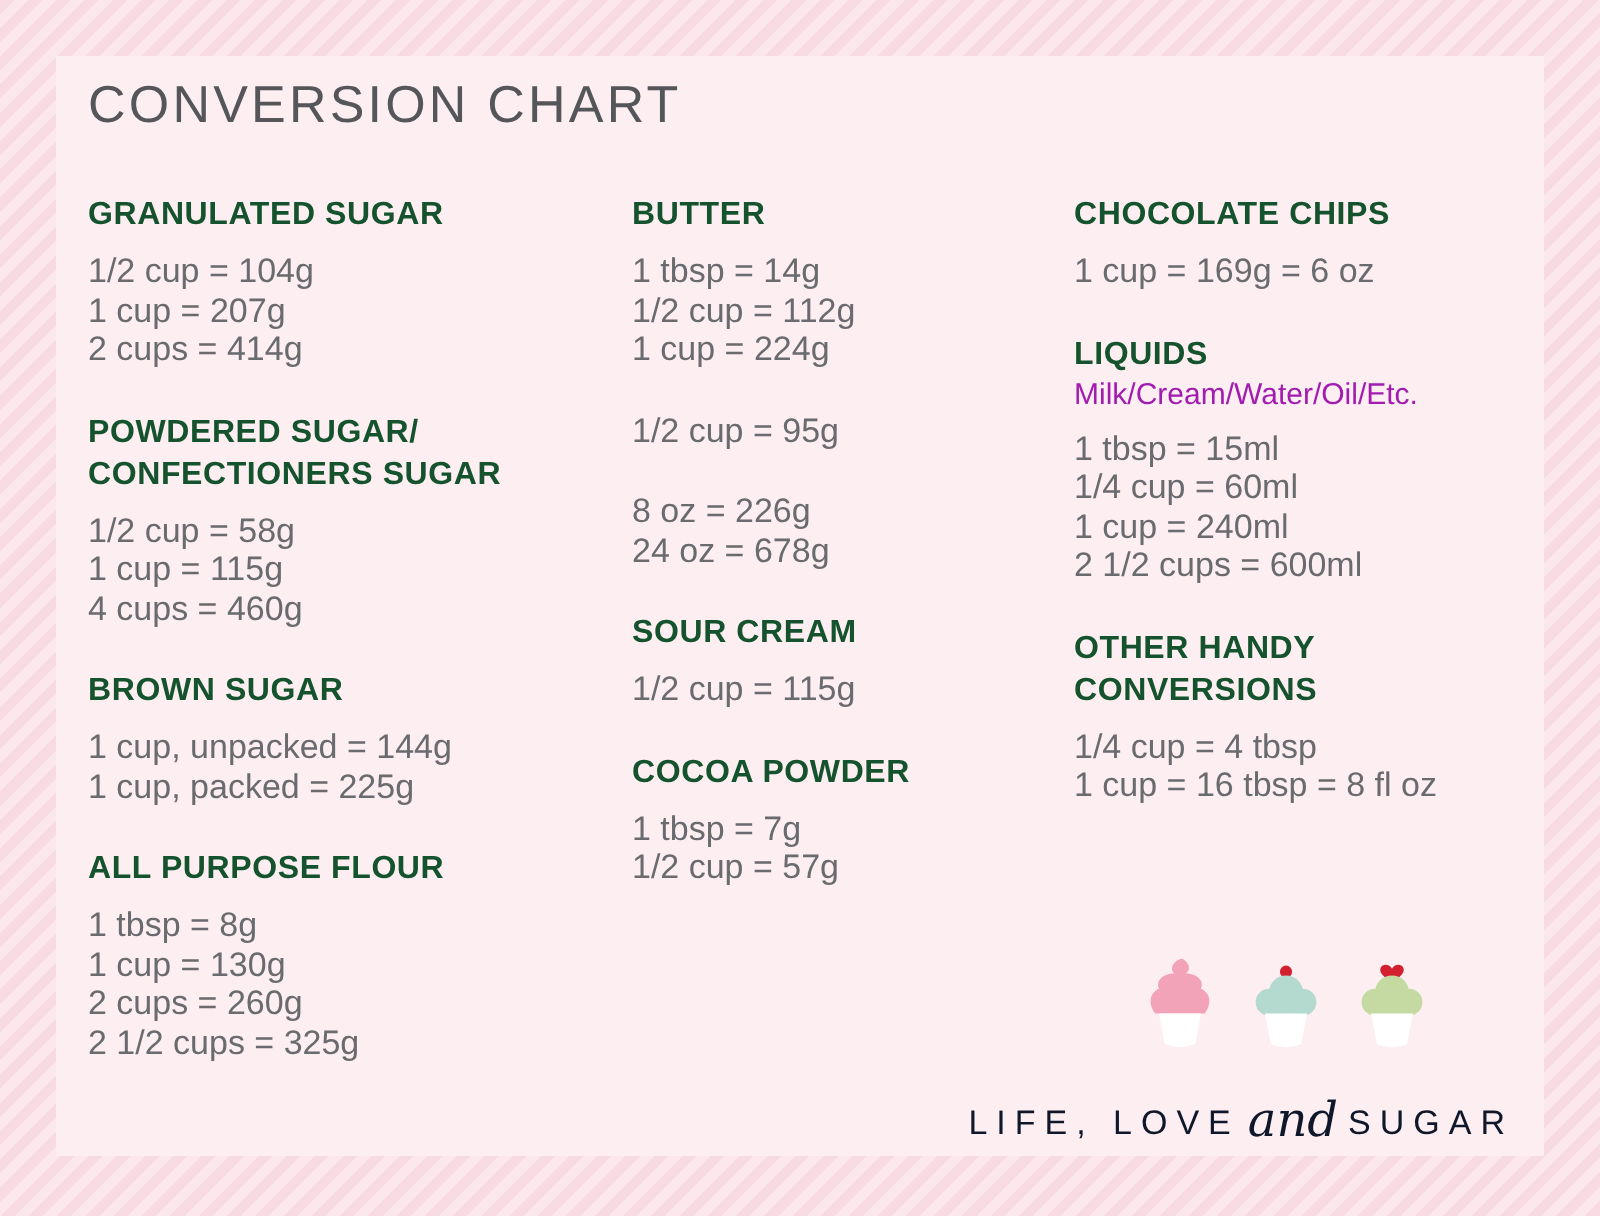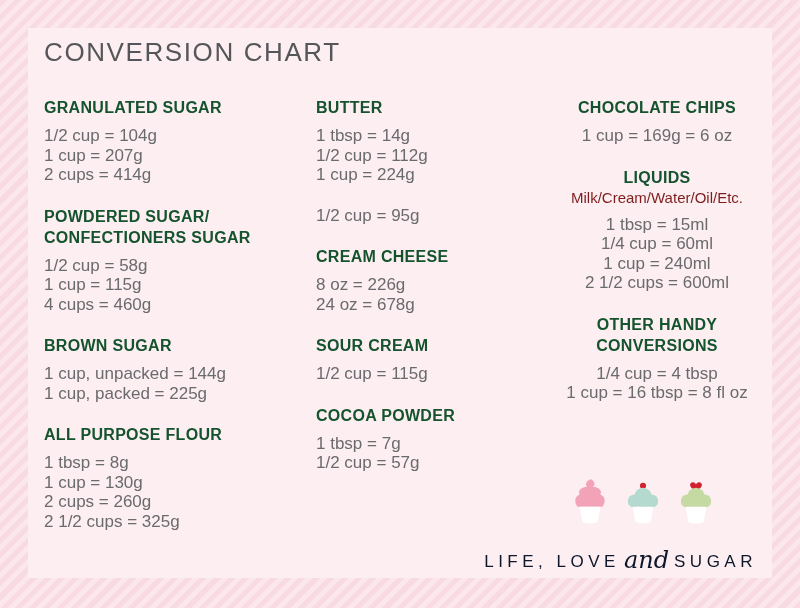--- a/index.html
+++ b/index.html
@@ -18,35 +18,35 @@
   .title{
     position:absolute;left:16px;top:9px;
     margin:0;
     font-size:26px;font-weight:400;
     letter-spacing:1.6px;
     color:#55565a;
   }
   .col{position:absolute;top:69px;}
   .col1{left:16px;width:245px;}
   .col2{left:288px;width:205px;}
-  .col3{left:509px;width:240px;text-align:center;}
+  .col3{left:509px;width:240px;}
   .section{margin:0 0 21px 0;}
   .section h2{
     margin:0 0 8px 0;
     font-size:16px;font-weight:bold;
     letter-spacing:0.3px;
     line-height:21px;
     color:#14532d;
     white-space:pre-line;
   }
   .subtitle{
     margin:-7px 0 8px 0;
     font-size:15px;
     line-height:18px;
-    color:#7f1d1d;
+    color:#a21caf;
   }
   .line{
     font-size:17px;
     line-height:19.5px;
     color:#6a6b6e;
   }
   .cupcakes{
     position:absolute;
     right:57px;top:450px;
     display:flex;gap:15px;align-items:flex-end;
@@ -112,21 +112,20 @@
       <div class="section">
         <h2>BUTTER</h2>
         <div class="line">1 tbsp = 14g</div>
         <div class="line">1/2 cup = 112g</div>
         <div class="line">1 cup = 224g</div>
       </div>
       <div class="section">
         <div class="line">1/2 cup = 95g</div>
       </div>
       <div class="section">
-        <h2>CREAM CHEESE</h2>
         <div class="line">8 oz = 226g</div>
         <div class="line">24 oz = 678g</div>
       </div>
       <div class="section">
         <h2>SOUR CREAM</h2>
         <div class="line">1/2 cup = 115g</div>
       </div>
       <div class="section">
         <h2>COCOA POWDER</h2>
         <div class="line">1 tbsp = 7g</div>

